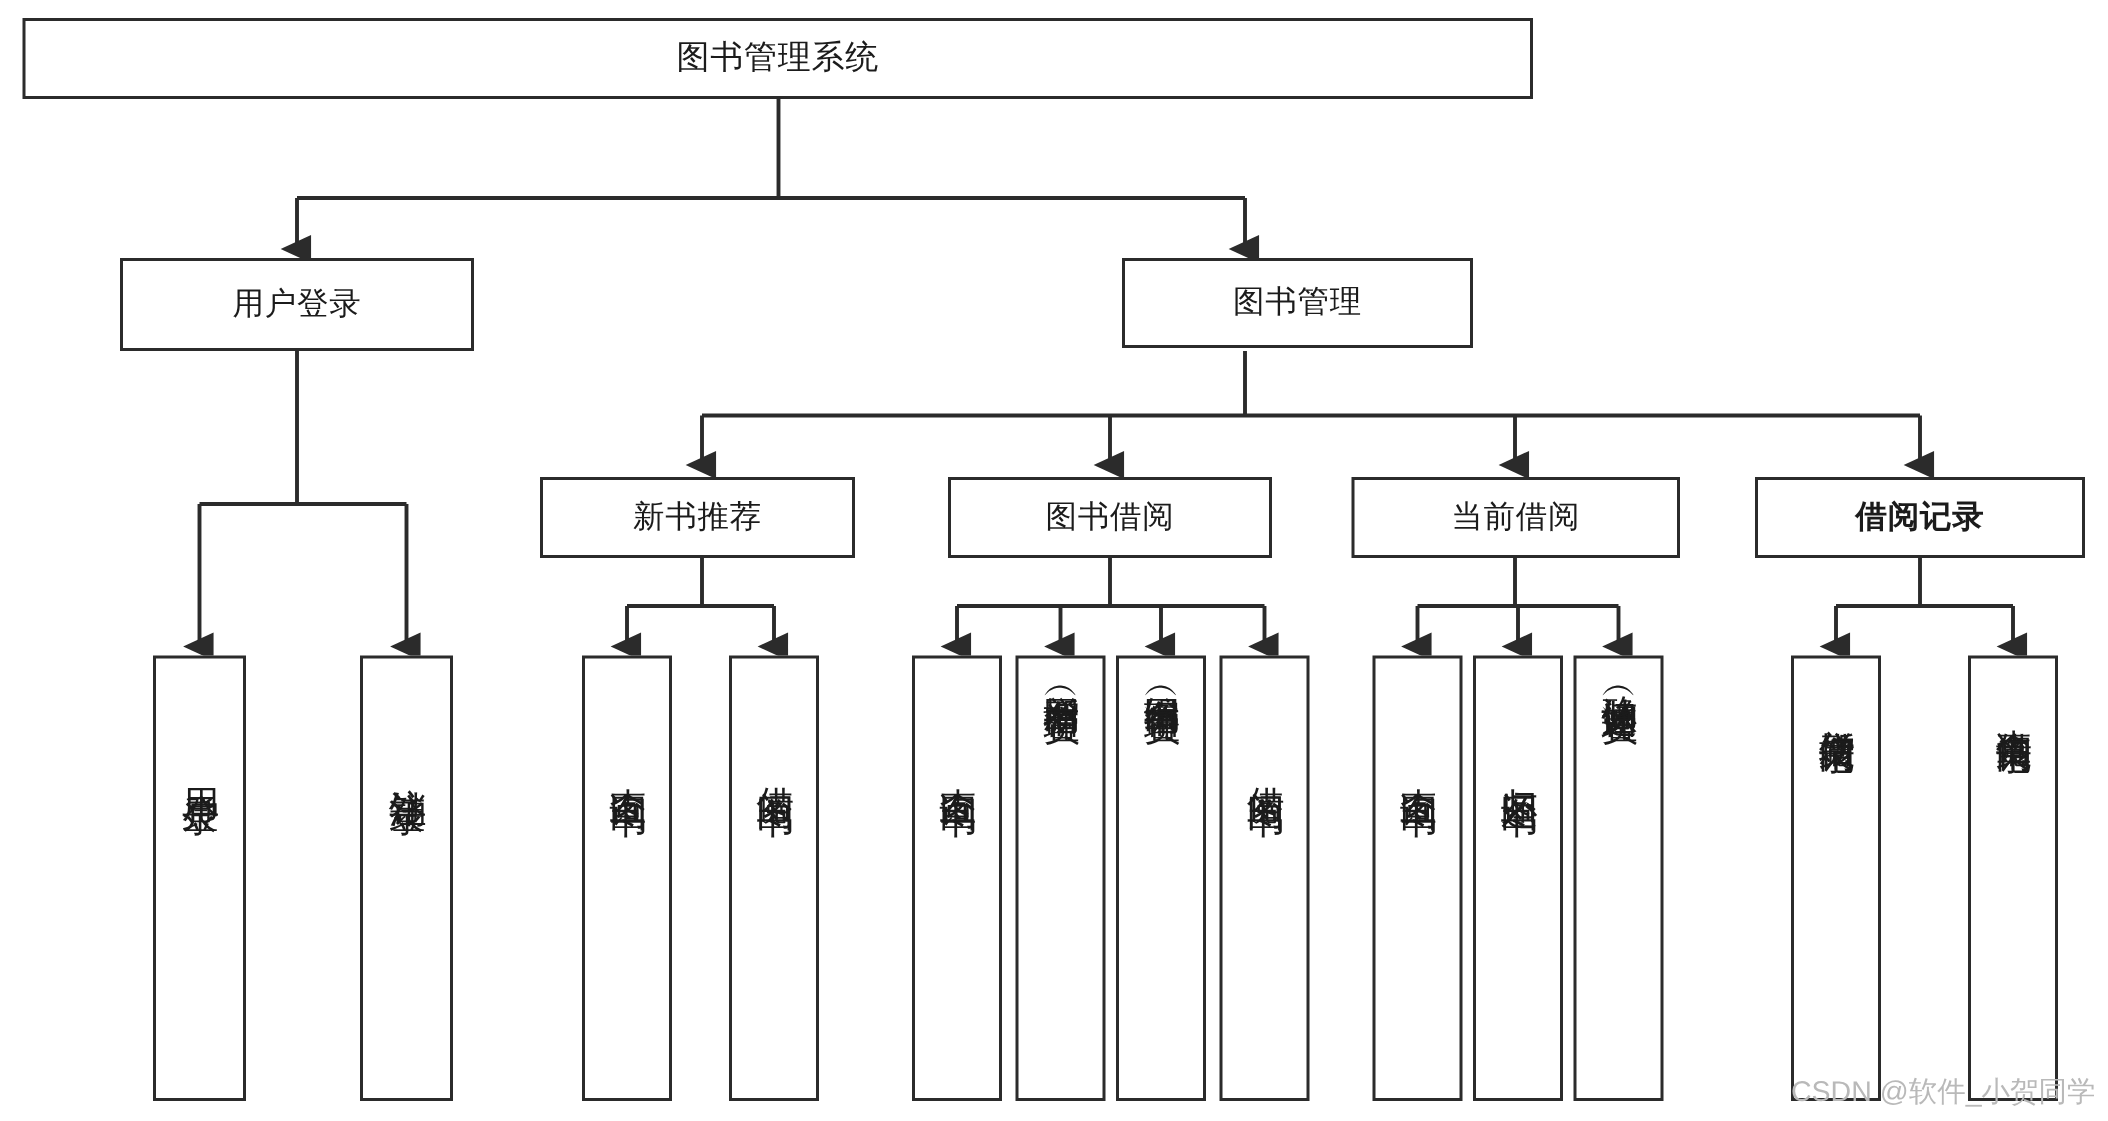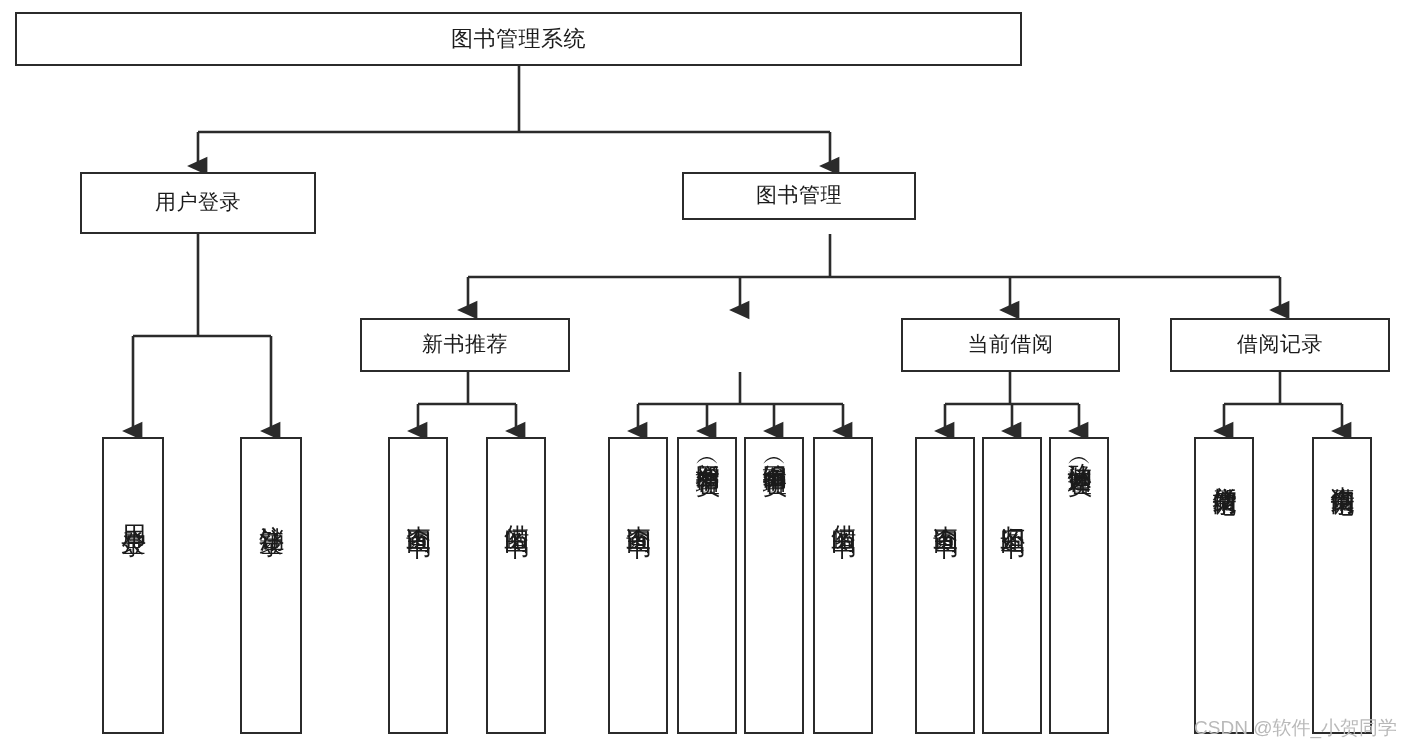--- a/index.html
+++ b/index.html
@@ -130,31 +130,34 @@
     </g>
   </svg>
 
   <div class="node horizontal root" style="left:15px; top:12px; width:1007px; height:54px;">
     <span class="node-label">图书管理系统</span>
   </div>
 
   <div class="node horizontal" style="left:80px; top:172px; width:236px; height:62px;">
     <span class="node-label">用户登录</span>
   </div>
-  <div class="node horizontal" style="left:682px; top:172px; width:234px; height:48px;justify-content:center;">
+  <div class="node horizontal" style="left:748px; top:172px; width:234px; height:60px;justify-content:center;">
     <span class="node-label">图书管理</span>
   </div>
 
   <div class="node horizontal" style="left:360px; top:318px; width:210px; height:54px;">
     <span class="node-label">新书推荐</span>
   </div>
+  <div class="node horizontal" style="left:632px; top:318px; width:216px; height:54px;">
+    <span class="node-label">图书借阅</span>
+  </div>
   <div class="node horizontal" style="left:901px; top:318px; width:219px; height:54px;">
     <span class="node-label">当前借阅</span>
   </div>
-  <div class="node horizontal" style="left:1170px; top:318px; width:220px; height:54px;">
+  <div class="node horizontal" style="left:1170px; top:318px; width:220px; height:54px;font-weight:bold;">
     <span class="node-label">借阅记录</span>
   </div>
 
   <div class="node vertical" style="left:102px; top:437px; width:62px; height:297px; padding-top:66px;">
     <span class="node-label">用户登录</span>
   </div>
   <div class="node vertical" style="left:240px; top:437px; width:62px; height:297px; padding-top:66px;">
     <span class="node-label">注销登录</span>
   </div>
 

